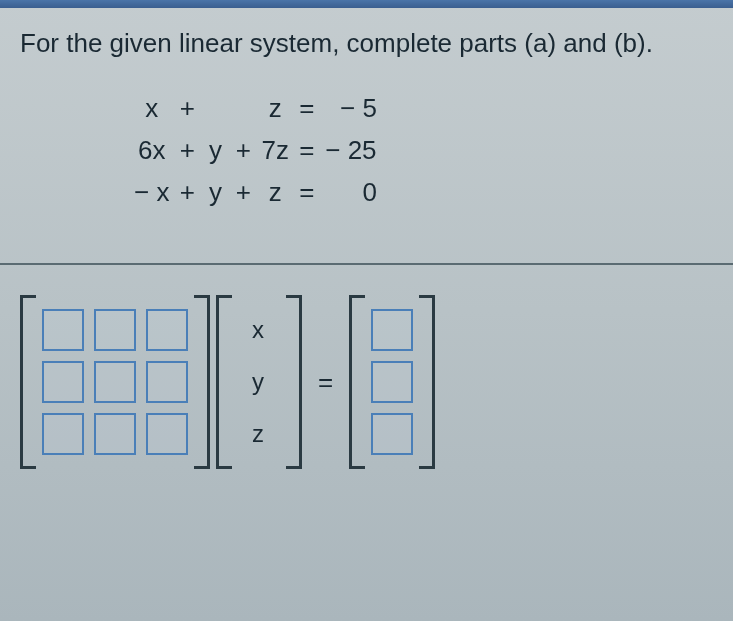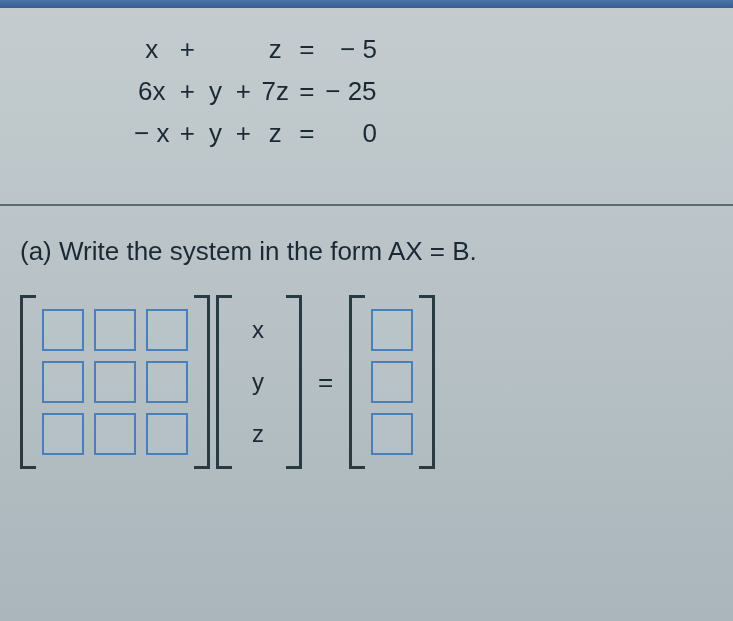--- a/index.html
+++ b/index.html
@@ -95,20 +95,21 @@
     font-size: 26px;
     padding: 0 10px;
   }
 </style>
 </head>
 <body>
 
 <div class="top-border"></div>
 
 <div class="problem-container">
+  <div class="instruction">For the given linear system, complete parts (a) and (b).</div>
 
   <div class="equations">
     <table>
       <tbody>
           <tr>
         <td class="eq-col">x</td>
         <td class="eq-col">+</td>
         <td class="eq-col"></td>
         <td class="eq-col"></td>
         <td class="eq-col">z</td>
@@ -134,21 +135,20 @@
         <td class="eq-col" style="text-align:right;min-width:60px">0</td>
       </tr>
     </tbody>
       </table>
   </div>
 </div>
 
 <hr class="divider">
 
 <div class="part-a">
-  <div class="part-instruction">(a) Write the system in the form AX = B.</div>
 
   <div class="matrix-row">
 
     <div class="matrix">
       <div class="bracket-left"></div>
       <div class="matrix-grid m3x3">
         <div class="input-box"></div>
         <div class="input-box"></div>
         <div class="input-box"></div>
         <div class="input-box"></div>

